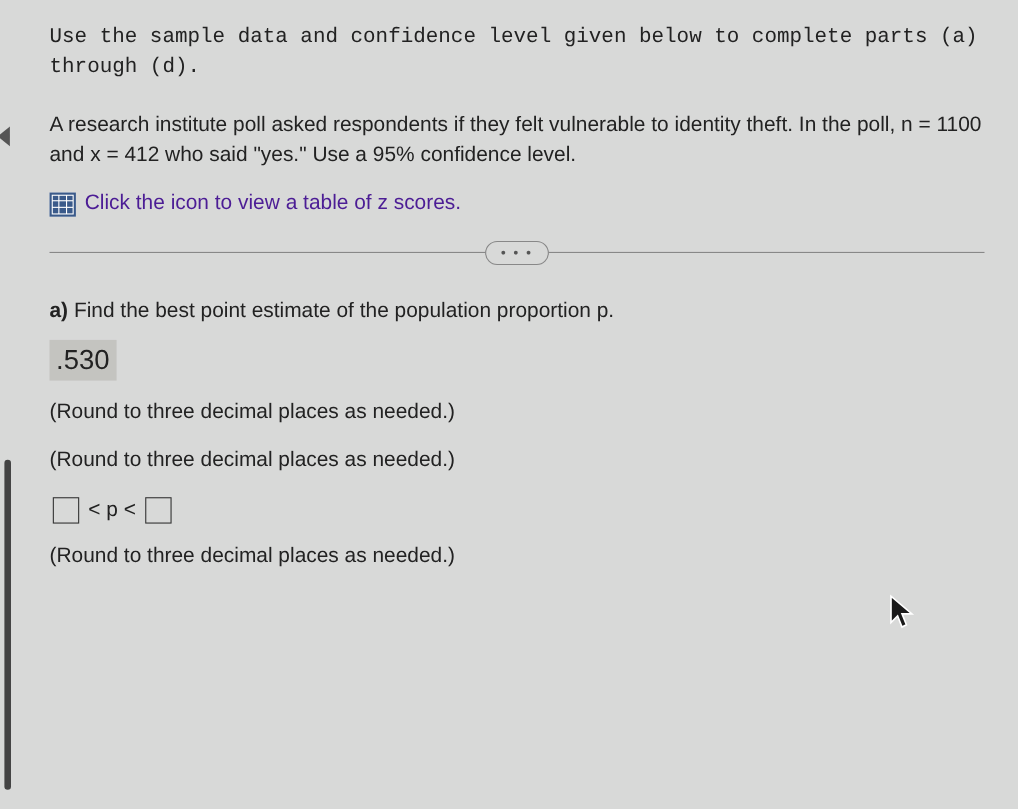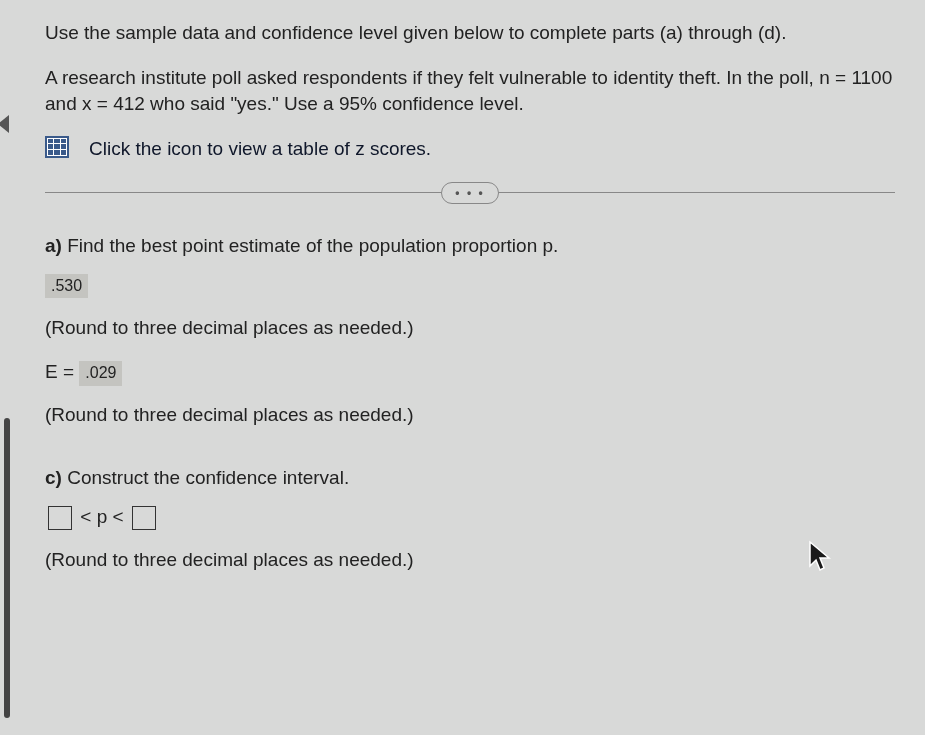--- a/index.html
+++ b/index.html
@@ -31,30 +31,32 @@
       width: 0;
       height: 0;
       border-top: 9px solid transparent;
       border-bottom: 9px solid transparent;
       border-right: 11px solid #555;
     }
     .content {
       margin-left: 30px;
     }
     .intro {
-      margin-bottom: 18px;
+      margin-bottom: 28px;
+      font-family: Liberation Mono, monospace;
     }
     .description {
       margin-bottom: 18px;
     }
     .table-link {
       display: flex;
-      gap: 20px;
+      align-items: center;
+      gap: 8px;
       margin-bottom: 30px;
-      color: #0f172a;
+      color: #4c1d95;
       cursor: pointer;
     }
     .table-icon {
       width: 24px;
       height: 22px;
       border: 2px solid #3a5a8a;
       background: white;
       display: grid;
       grid-template-columns: 1fr 1fr 1fr;
       grid-template-rows: 1fr 1fr 1fr;
@@ -93,21 +95,21 @@
       font-weight: bold;
     }
     .part {
       margin-bottom: 12px;
       margin-top: 37px;
     }
     .answer-box {
       display: inline-block;
       background: #c4c4c0;
       padding: 1px 6px;
-      font-size: 16px;
+      font-size: 25px;
     }
     .note {
       margin-top: 16px;
       margin-bottom: 18px;
     }
     .empty-box {
       display: inline-block;
       width: 22px;
       height: 22px;
       border: 1.5px solid #333;
@@ -154,29 +156,22 @@
 
   <div class="part">
     <span class="part-label">a)</span>
     <span>Find the best point estimate of the population proportion p.</span>
   </div>
   <div>
     <span class="answer-box">.530</span>
   </div>
   <div class="note">(Round to three decimal places as needed.)</div>
 
-  <div>
-    <span>E = </span><span class="answer-box">.029</span>
-  </div>
   <div class="note">(Round to three decimal places as needed.)</div>
 
-  <div class="part">
-    <span class="part-label">c)</span>
-    <span>Construct the confidence interval.</span>
-  </div>
   <div>
     <span class="empty-box"></span><span> &lt; p &lt; </span><span class="empty-box"></span>
   </div>
   <div class="note">(Round to three decimal places as needed.)</div>
 
 </div>
 
 <svg class="cursor-arrow" width="28" height="34" viewBox="0 0 28 34">
   <path d="M 3 2 L 3 26 L 9 20 L 13 30 L 17 28 L 13 18 L 22 18 Z" fill="#1a1a1a" stroke="#fff" stroke-width="1.5"></path>
 </svg>

